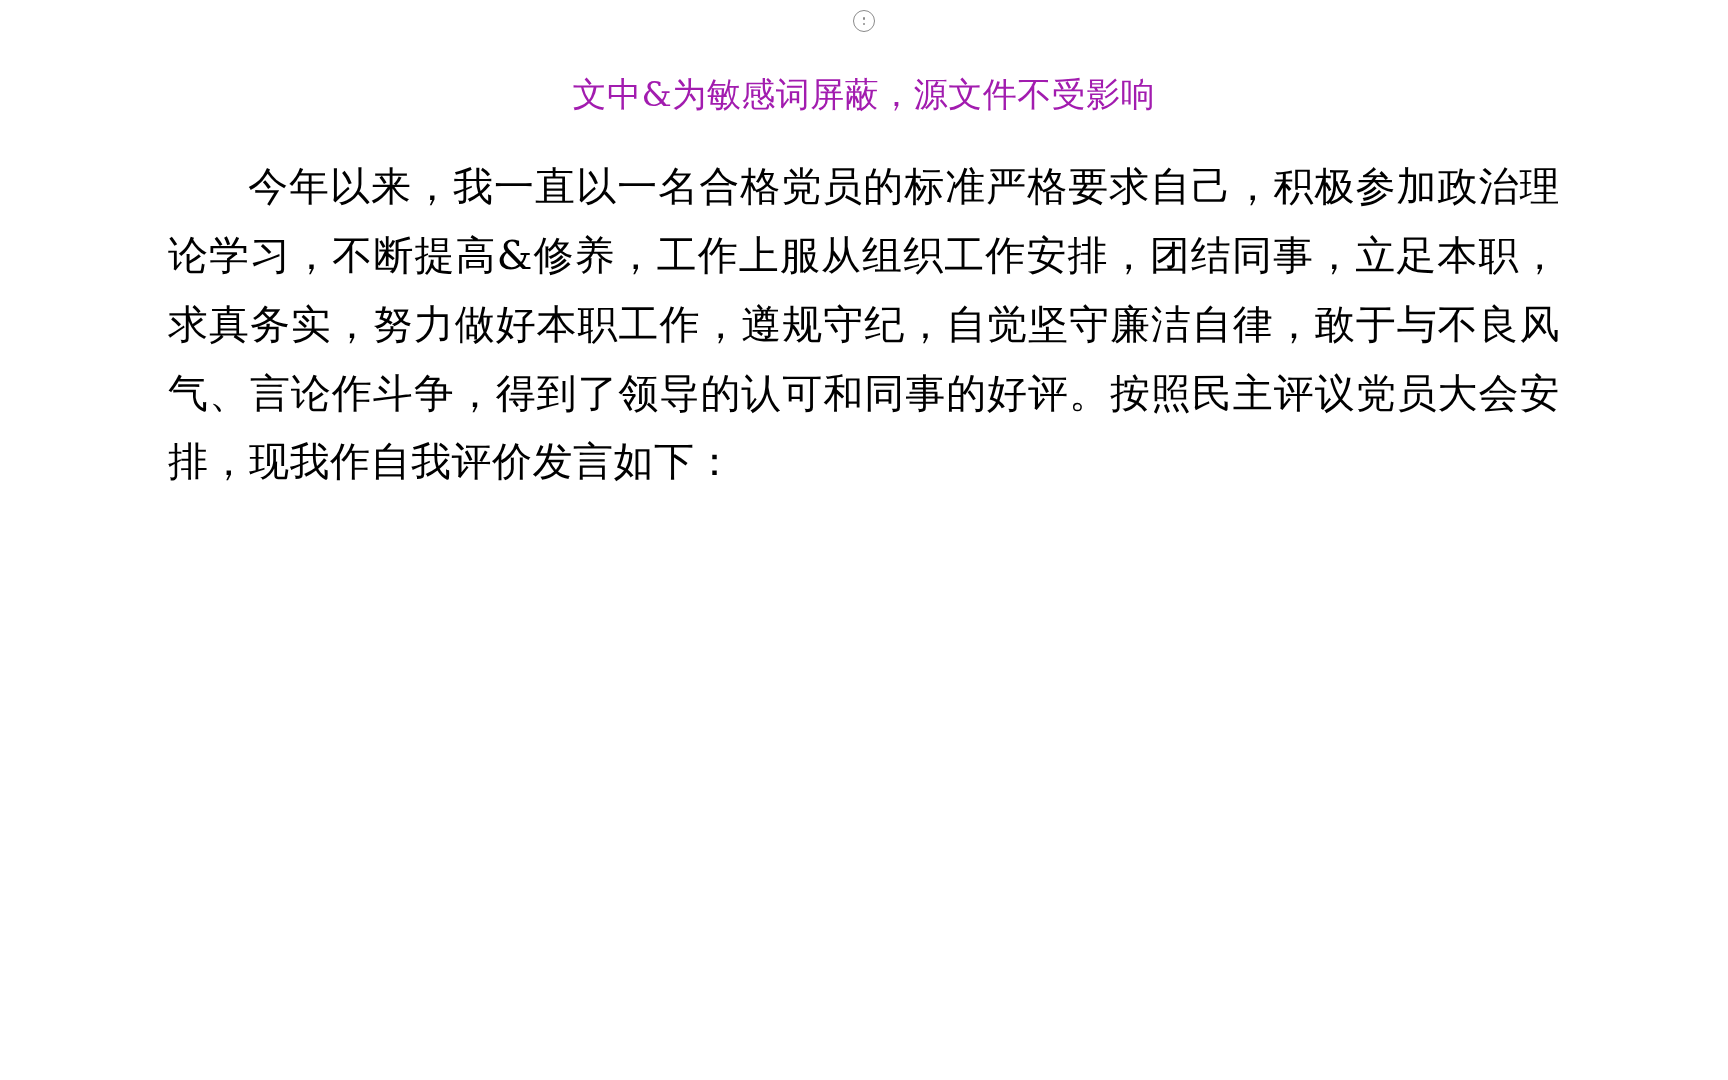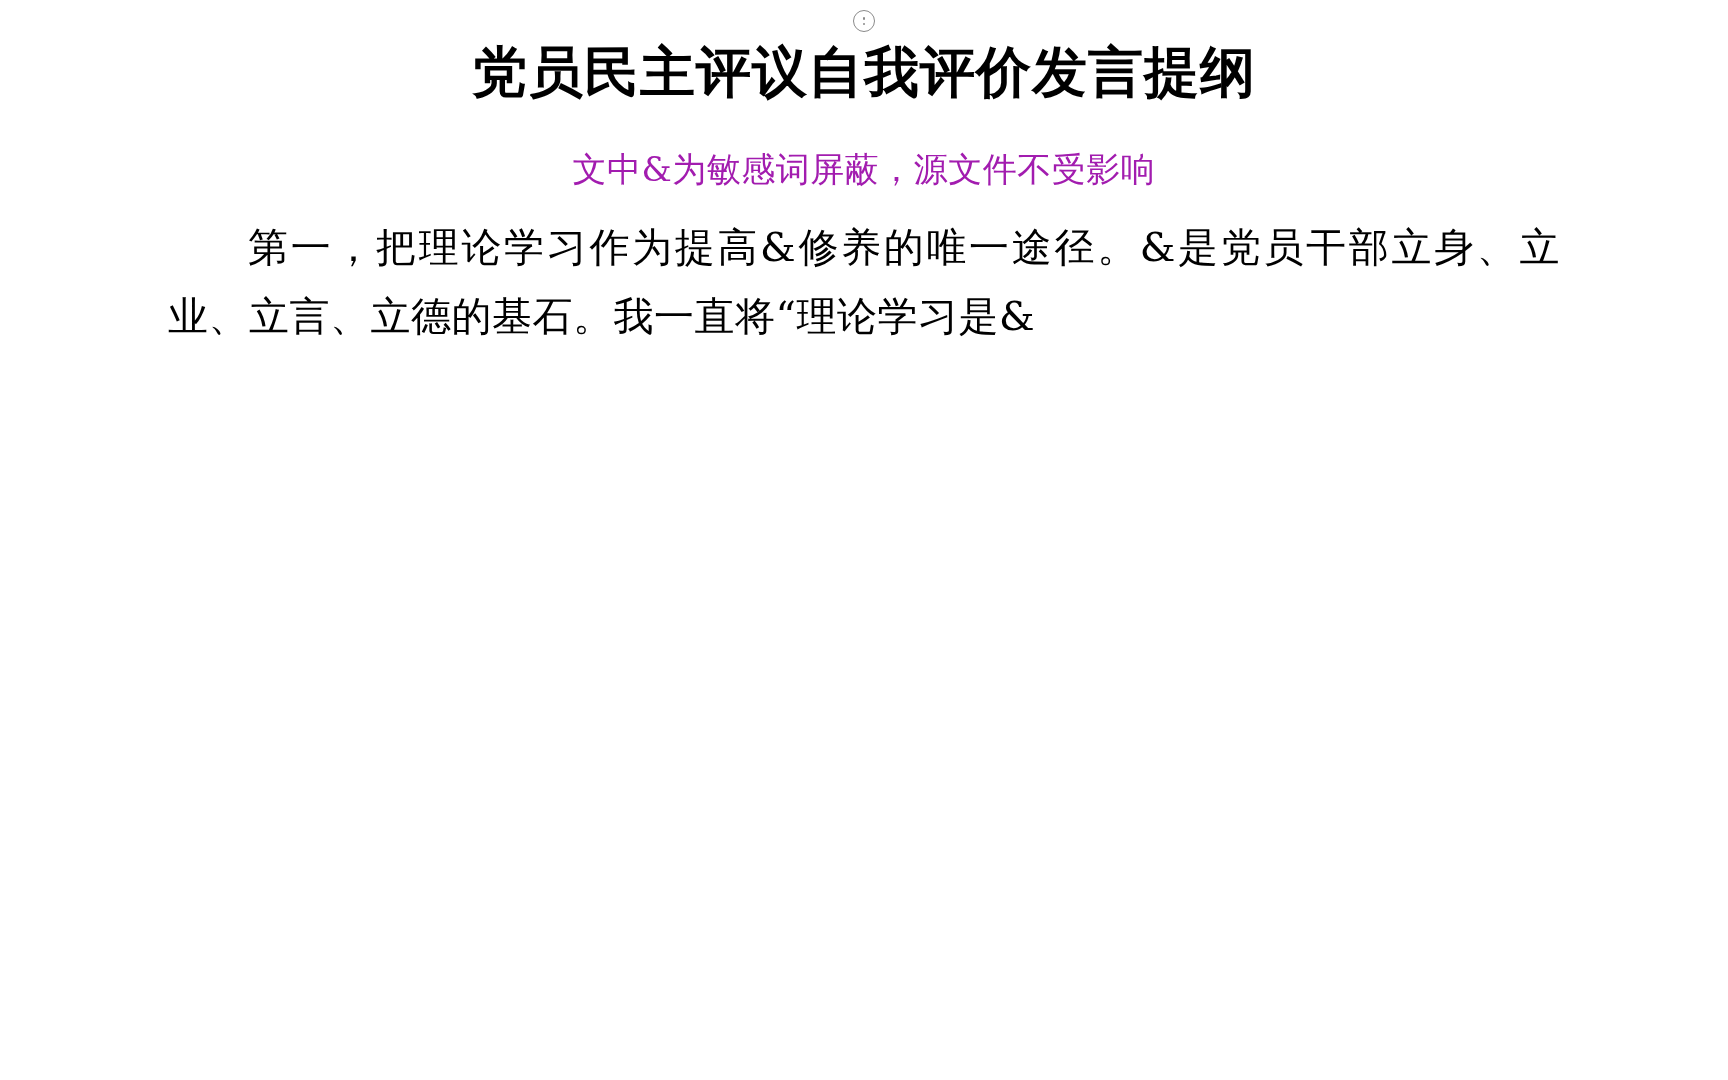--- a/index.html
+++ b/index.html
@@ -100,22 +100,21 @@
 
 <div class="page">
 
   <div class="top-marker">
     <span class="dot"></span>
     <span class="dot"></span>
   </div>
 
   <div class="doc-body">
 
-    <h1 class="doc-title">党员民主评议自我评价发言提纲</h1>
 
     <div class="doc-notice">文中&amp;为敏感词屏蔽，源文件不受影响</div>
 
+    <p class="para indent para-first">今年以来，我一直以一名合格党员的标准严格要求自己，积极参加政治理论学习，不断提高&amp;修养，工作上服从组织工作安排，团结同事，立足本职，求真务实，努力做好本职工作，遵规守纪，自觉坚守廉洁自律，敢于与不良风气、言论作斗争，得到了领导的认可和同事的好评。按照民主评议党员大会安排，现我作自我评价发言如下：</p>
 
 
-    <p class="para indent para-gap">第一，把理论学习作为提高&amp;修养的唯一途径。&amp;是党员干部立身、立业、立言、立德的基石。我一直将“理论学习是&amp;</p>
 
   </div>
 </div>
 
 </body></html>

